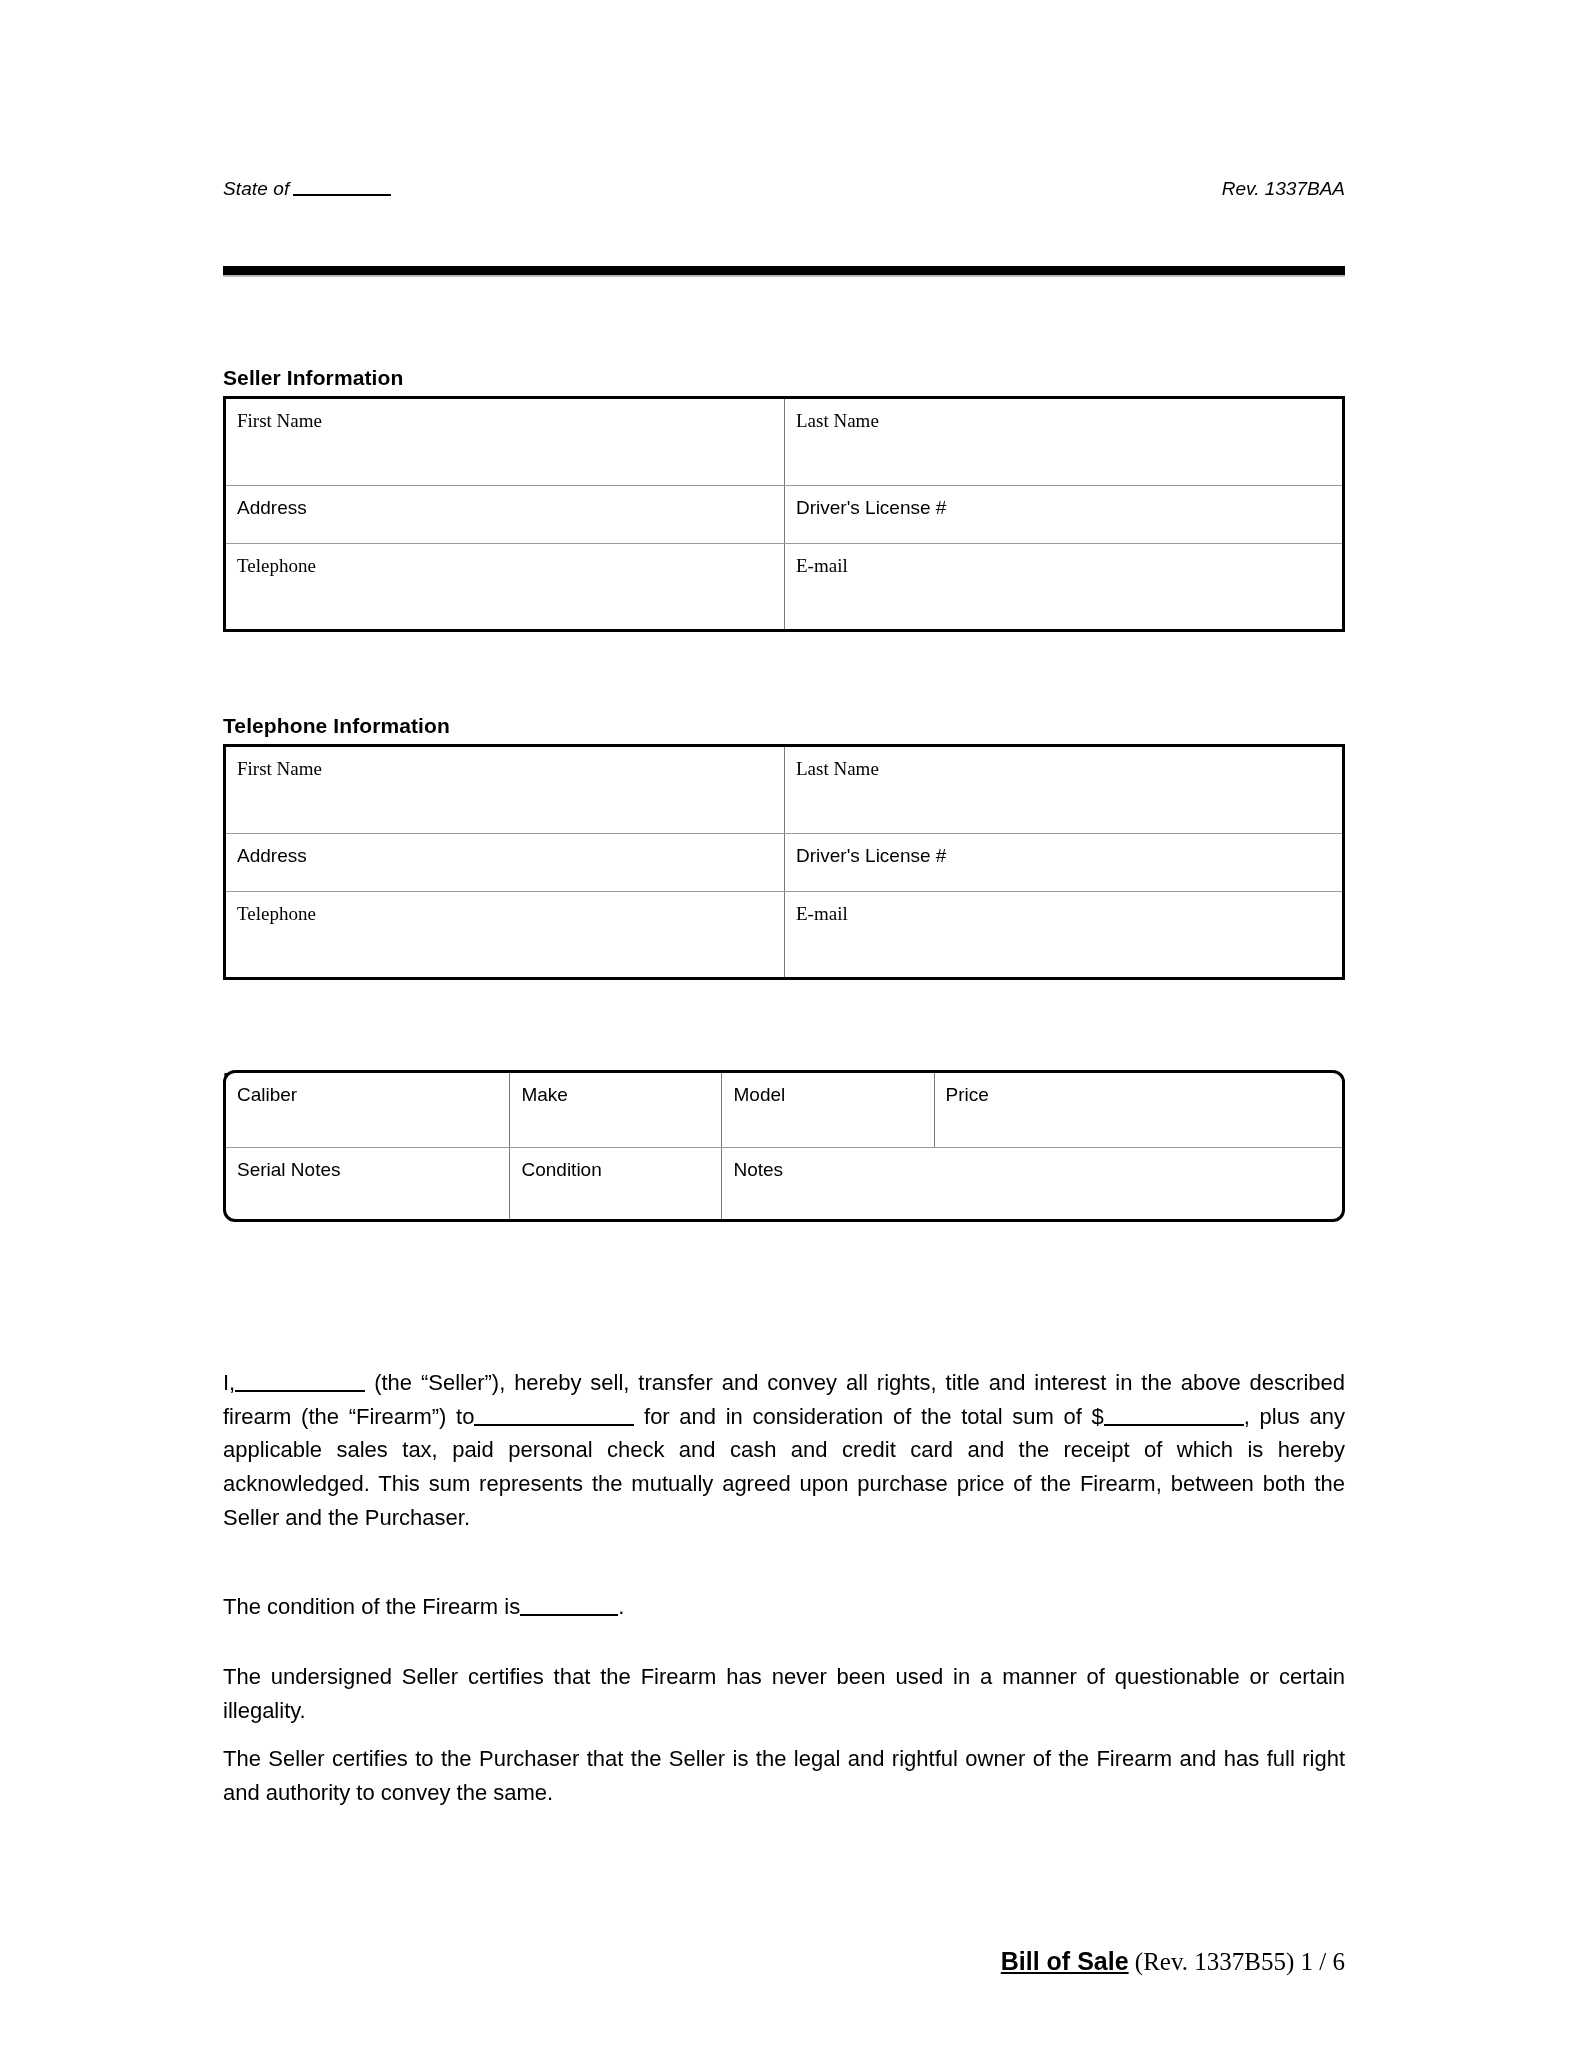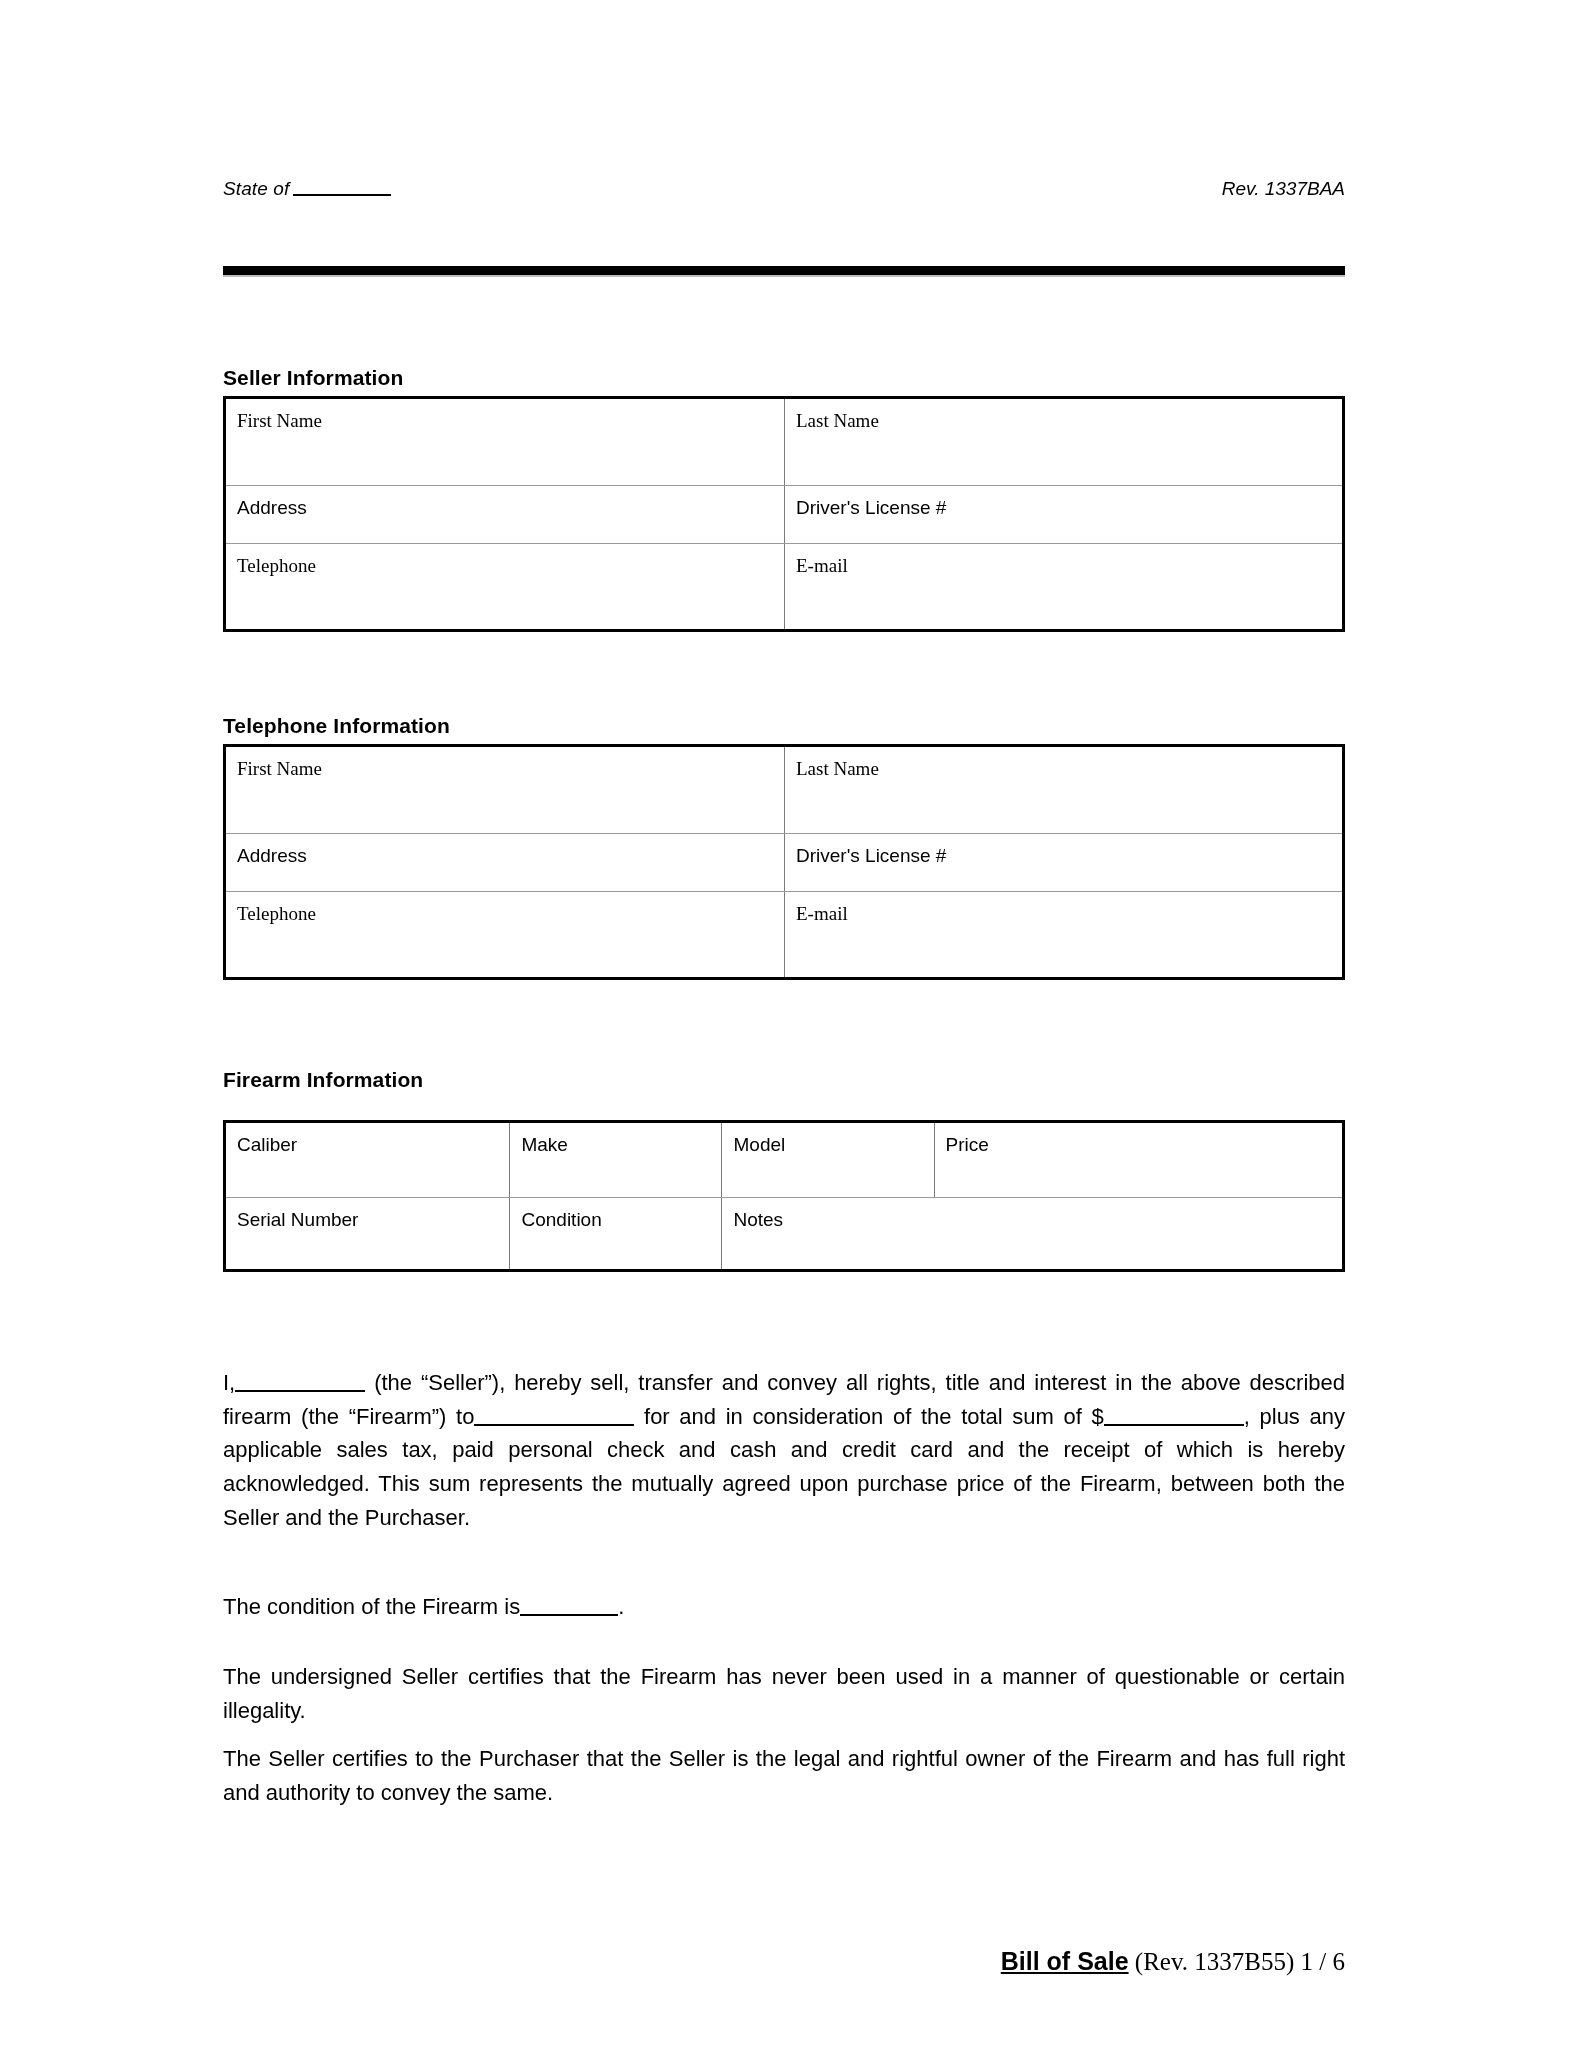--- a/index.html
+++ b/index.html
@@ -208,29 +208,29 @@
       <div class="tcell"><span>Driver's License #</span></div>
     </div>
     <div class="trow row-tall">
       <div class="tcell"><span>Telephone</span></div>
       <div class="tcell"><span>E-mail</span></div>
     </div>
   </div>
 
   <div class="section-heading" style="top:1068px;">Firearm Information</div>
 
-  <div class="form-table four-col" style="top:1120px;">
+  <div class="form-table four-col" style="top:1070px;border-radius:12px;">
     <div class="trow row-a">
       <div class="tcell c1"><span>Caliber</span></div>
       <div class="tcell c2"><span>Make</span></div>
       <div class="tcell c3"><span>Model</span></div>
       <div class="tcell c4"><span>Price</span></div>
     </div>
     <div class="trow row-b">
-      <div class="tcell c1"><span>Serial Number</span></div>
+      <div class="tcell c1"><span>Serial Notes</span></div>
       <div class="tcell c2"><span>Condition</span></div>
       <div class="tcell c3 cell-notes" style="width:55.6%;"><span>Notes</span></div>
     </div>
   </div>
 
   <div class="body-text" style="top:1366px;">
     <span>I,</span><span class="blank blank-w1"></span>
     <span>(the “Seller”), hereby sell, transfer and convey all rights, title and interest in the above described firearm (the “Firearm”) to</span><span class="blank blank-w2"></span>
     <span>for and in consideration of the total sum of $</span><span class="blank blank-w3"></span><span>, plus any applicable sales tax, paid personal check and cash and credit card and the receipt of which is hereby acknowledged. This sum represents the mutually agreed upon purchase price of the Firearm, between both the Seller and the Purchaser.</span>
   </div>

